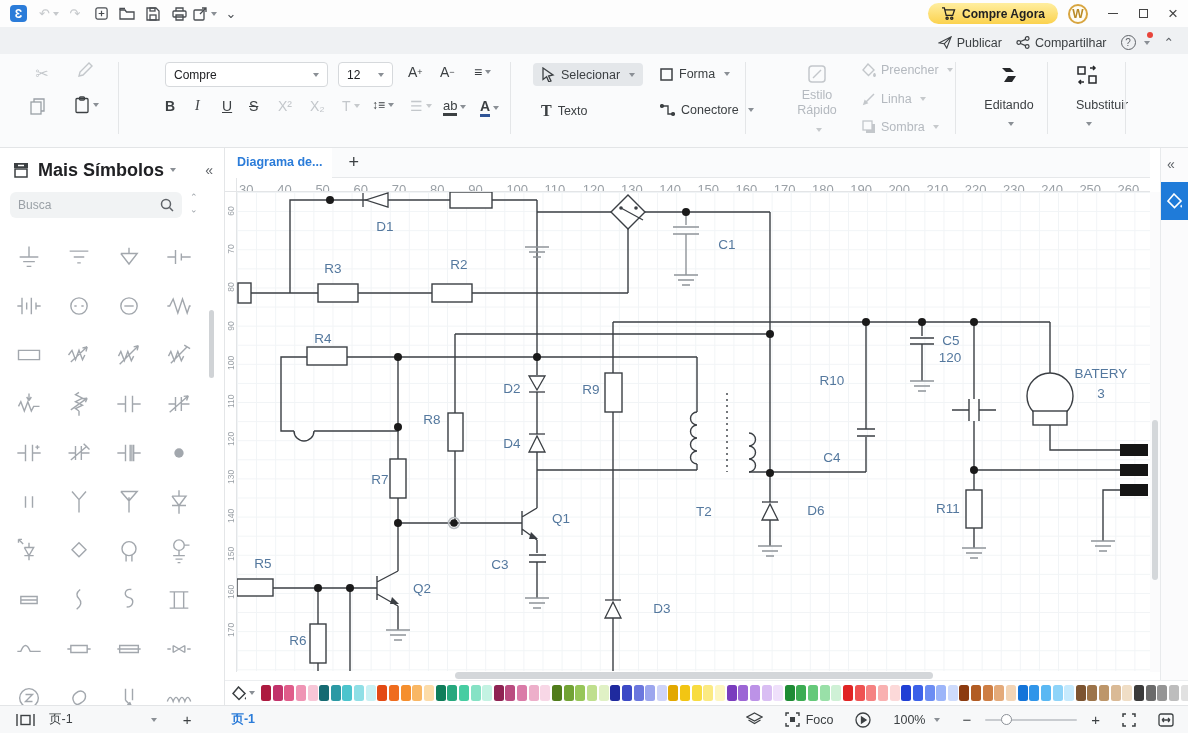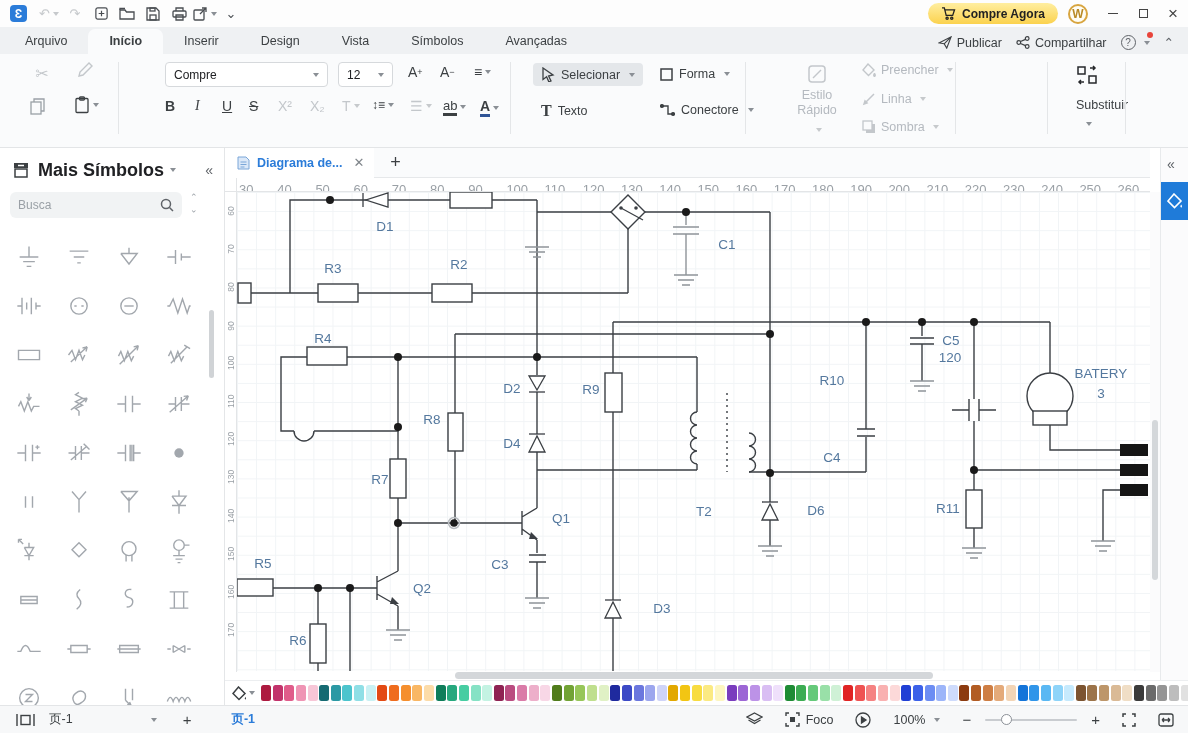--- a/index.html
+++ b/index.html
@@ -54,21 +54,21 @@
   #sb-search input { border:none; outline:none; background:transparent; font-size:12px; color:#202124; width:130px; font-family:"Liberation Sans",sans-serif; }
   #sb-search input::placeholder { color:#9aa0a6; }
   #sb-updown { position:absolute; left:190px; top:44px; display:flex; flex-direction:column; gap:2px; color:#9aa0a6; font-size:9px; line-height:10px; text-align:center; }
   #symbol-grid { position:absolute; left:4px; top:84px; width:200px; height:473px; display:grid; grid-template-columns:repeat(4,50px); grid-auto-rows:49px; }
   .sym-cell { display:flex; align-items:center; justify-content:center; }
   .sym-cell svg { stroke:#a2a7ad; fill:none; stroke-width:1.2; }
   #sb-scroll { position:absolute; left:209px; top:162px; width:5px; height:68px; border-radius:3px; background:#d0d3d6; }
 
   
   #tabbar { left:225px; top:148px; width:925px; height:30px; background:#fafbfc; border-bottom:1px solid #e6e8ea; display:flex; align-items:center; }
-  #doc-tab { display:flex; align-items:center; gap:7px; padding:0 10px 0 12px; height:30px; background:#fff; }
+  #doc-tab { display:flex; align-items:center; gap:7px; padding:0 10px 0 12px; height:30px; background:#fff;flex-direction:column; }
   #doc-tab .t { font-size:12.5px; font-weight:bold; color:#2b7cd9; }
   #tab-close { color:#80868b; font-size:13px; margin-left:4px; }
   #tab-add { color:#3c4043; font-size:18px; margin-left:16px; }
   #hruler { left:237px; top:178px; width:913px; height:14px; background:#fff; border-bottom:1px solid #e3e5e7; overflow:hidden; }
   #vruler { left:225px; top:192px; width:12px; height:480px; background:#fff; border-right:1px solid #e3e5e7; overflow:hidden; }
   #ruler-corner { left:225px; top:178px; width:12px; height:14px; background:#fff; border-right:1px solid #e3e5e7; border-bottom:1px solid #e3e5e7; }
   .htick { position:absolute; top:4px; font-size:13px; color:#9aa0a6; }
   .htick .bar { position:absolute; left:0; top:10px; width:1px; height:4px; background:#c9ccd0; }
   .vtick { position:absolute; left:0; width:12px; font-size:8.5px; color:#9aa0a6; text-align:center; transform:rotate(-90deg); }
   #drawing { left:237px; top:192px; width:913px; height:480px; background:#fff;
@@ -155,29 +155,20 @@
     <div class="winbtn">
         <span class="winmin"></span>
       </div>
     <div class="winbtn">
         <span class="winbox"></span>
       </div>
     <div class="winbtn" style="font-size:17px;">×</div>
   </div>
 
   <div id="menubar" class="abs">
-    <div id="menu-tabs" style="display:flex;align-items:flex-end;margin-left:4px;">
-        <div class="menu-tab">Arquivo</div>
-        <div class="menu-tab active">Início</div>
-        <div class="menu-tab">Inserir</div>
-        <div class="menu-tab">Design</div>
-        <div class="menu-tab">Vista</div>
-        <div class="menu-tab">Símbolos</div>
-        <div class="menu-tab">Avançadas</div>
-      </div>
     <div id="menu-right">
       <div class="mr-item">
         <svg width="14" height="13" viewBox="0 0 16 15" fill="none" stroke="#3c4043" stroke-width="1.3">
             <path d="M1 8 L15 1 L10 14 L7 9 Z M7 9 L15 1"></path>
           </svg>
         <span>Publicar</span>
       </div>
       <div class="mr-item">
         <svg width="14" height="13" viewBox="0 0 15 14" fill="none" stroke="#3c4043" stroke-width="1.3">
             <circle cx="3" cy="7" r="2"></circle>
@@ -310,20 +301,28 @@
           <rect x="4" y="4" width="9" height="9" fill="#c3c7cb"></rect>
           <rect x="1" y="1" width="9" height="9" fill="#fafbfc" stroke="#c3c7cb" stroke-width="1.3"></rect>
         </svg>
       <span class="rbtn-txt gray-txt">Sombra</span>
         <span class="caret lite"></span>
     </div>
     <div class="rlabel" style="left:790px;width:160px;">Estilos</div>
     <div class="corner-exp" style="left:940px;top:126px;">↘</div>
     <div class="rdiv" style="left:955px;"></div>
 
+    <div style="position:absolute;left:978px;top:10px;width:62px;text-align:center;">
+      <svg width="22" height="22" viewBox="0 0 22 22">
+          <path d="M4 4 h8 l4 4 h-8 Z" fill="#26282b"></path>
+          <path d="M10 12 h8 l-4 6 h-8 Z" fill="#26282b"></path>
+        </svg>
+      <div class="rbtn-txt" style="margin-top:8px;">Editando</div>
+      <span class="caret"></span>
+    </div>
     <div class="rdiv" style="left:1047px;"></div>
     <div style="position:absolute;left:1056px;top:10px;width:62px;text-align:center;">
       <svg width="22" height="22" viewBox="0 0 22 22" fill="none" stroke="#26282b" stroke-width="1.5">
           <rect x="2" y="3" width="7" height="7"></rect>
           <rect x="13" y="12" width="7" height="7"></rect>
           <path d="M14 4 h5 M17 2 l2 2 -2 2 M8 18 h-5 M5 16 l-2 2 2 2"></path>
         </svg>
       <div class="rbtn-txt" style="margin-top:8px;margin-left:20px;">Substituir</div>
       <span class="caret"></span>
     </div>

